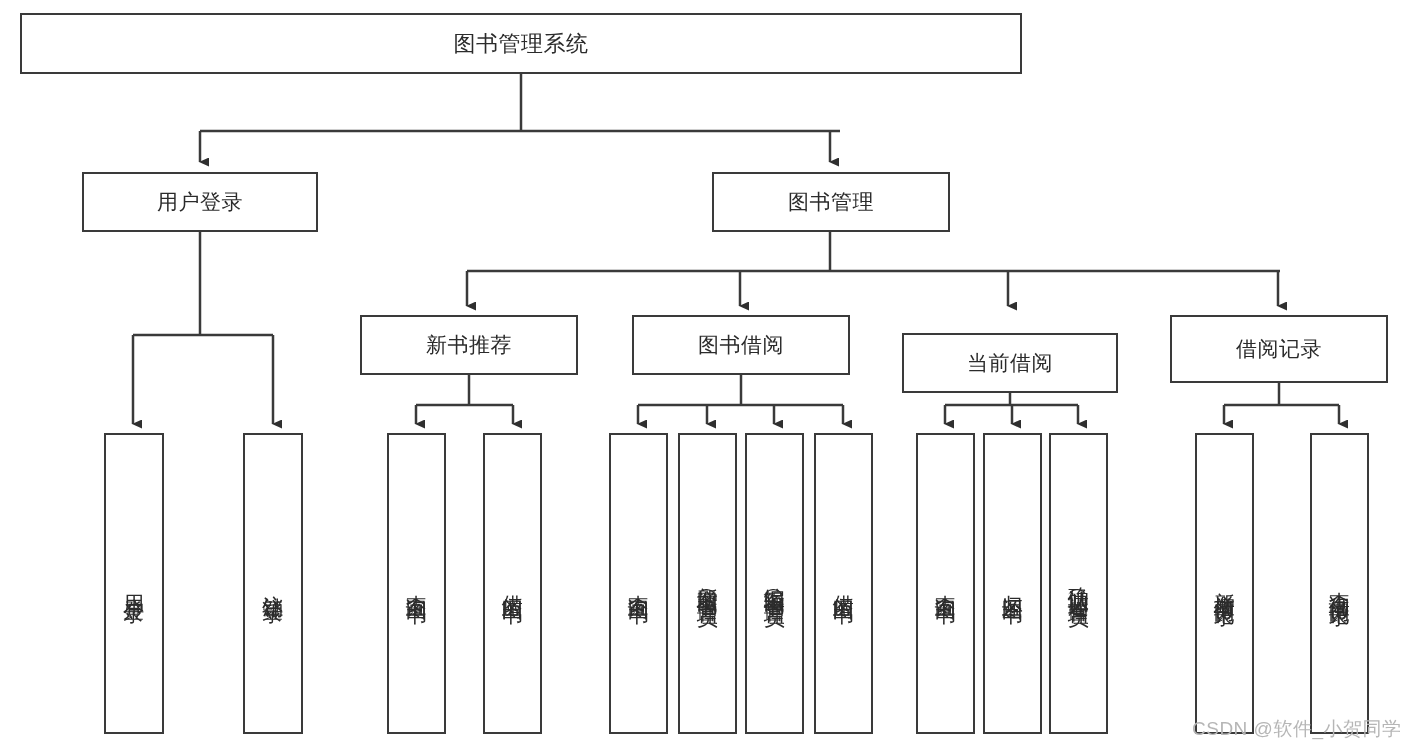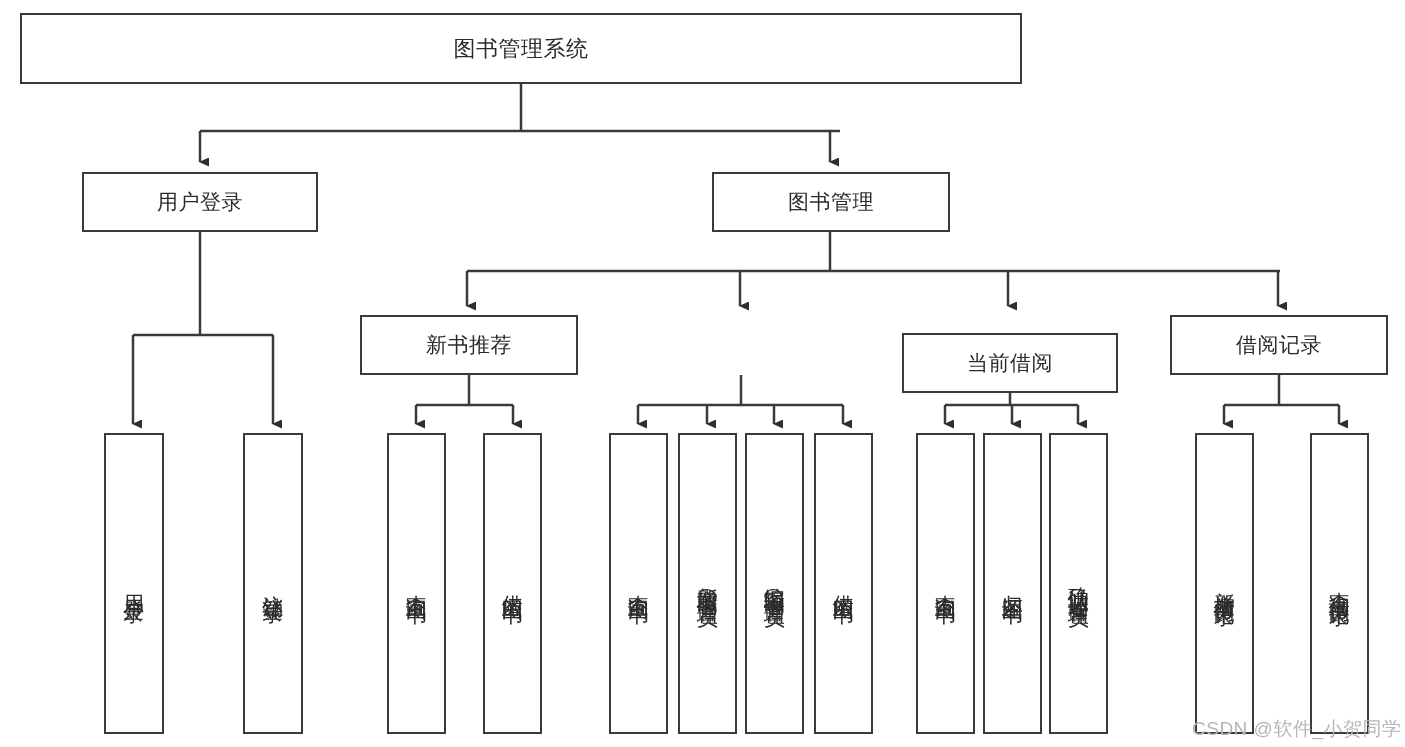--- a/index.html
+++ b/index.html
@@ -115,42 +115,45 @@
       <path d="M1012,405 L1012,424" marker-end="url(#arrowhead)"></path>
       <path d="M1078,405 L1078,424" marker-end="url(#arrowhead)"></path>
 
       <path d="M1279,375 L1279,405"></path>
       <path d="M1224,405 L1339,405"></path>
       <path d="M1224,405 L1224,424" marker-end="url(#arrowhead)"></path>
       <path d="M1339,405 L1339,424" marker-end="url(#arrowhead)"></path>
     </g>
   </svg>
 
-  <div class="node root horiz" style="left:20px; top:13px; width:1002px; height:71px;">
+  <div class="node root horiz" style="left:20px; top:13px; width:1002px; height:61px;">
     <span class="label">图书管理系统</span>
   </div>
 
   <div class="node horiz" style="left:82px; top:172px; width:236px; height:60px;">
     <span class="label">用户登录</span>
   </div>
 
   <div class="node horiz" style="left:360px; top:315px; width:218px; height:60px;">
     <span class="label">新书推荐</span>
   </div>
 
   <div class="node horiz" style="left:712px; top:172px; width:238px; height:60px;">
     <span class="label">图书管理</span>
   </div>
 
+  <div class="node horiz" style="left:632px; top:315px; width:218px; height:60px;">
+    <span class="label">图书借阅</span>
+  </div>
 
   <div class="node horiz" style="left:902px; top:333px; width:216px; height:60px;">
     <span class="label">当前借阅</span>
   </div>
 
-  <div class="node horiz" style="left:1170px; top:315px; width:218px; height:60px;">
+  <div class="node horiz" style="left:1170px; top:315px; width:218px; height:68px;">
     <span class="label">借阅记录</span>
   </div>
 
   <div class="node vert" style="left:104px; top:433px; width:60px; height:301px;">
     <span class="label">用户登录</span>
   </div>
 
   <div class="node vert" style="left:243px; top:433px; width:60px; height:301px;">
     <span class="label">注销登录</span>
   </div>

